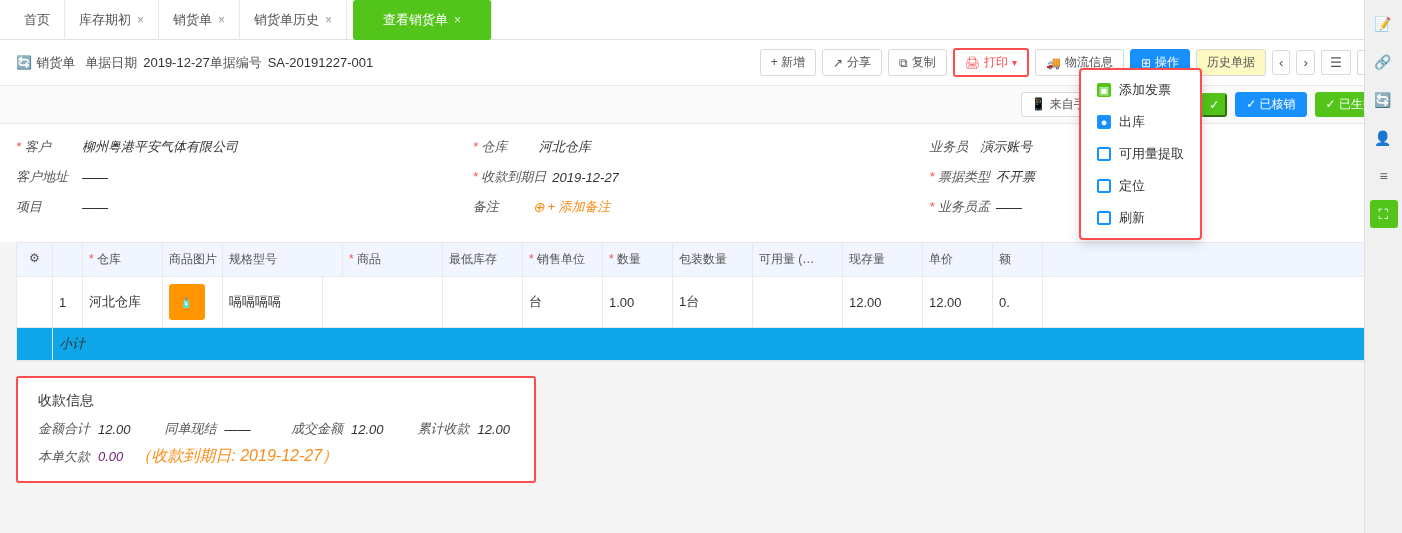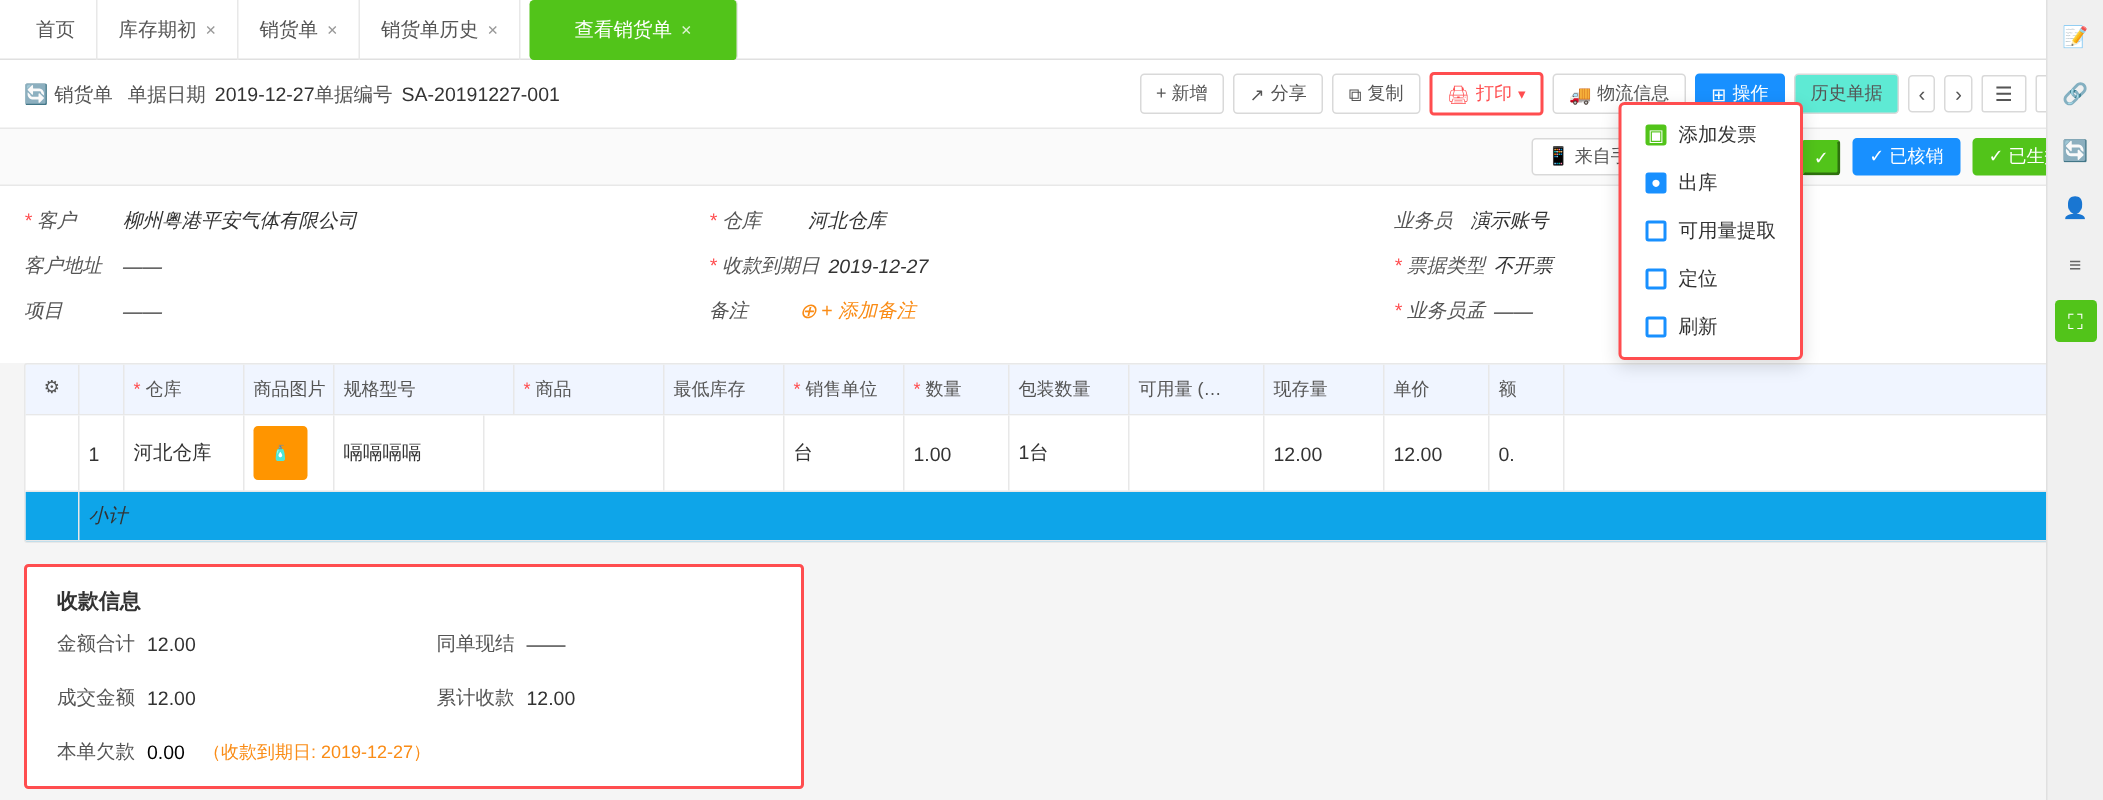--- a/index.html
+++ b/index.html
@@ -20,21 +20,21 @@
     .doc-info { display: flex; align-items: center; flex: 1; color: #555; font-size: 13px; }
     .doc-info-item { display: flex; align-items: center; gap: 6px; }
     .doc-info-label { color: #555; }
     .doc-info-value { color: #333; font-weight: 500; }
     .toolbar-actions { display: flex; align-items: center; gap: 6px; margin-left: auto; }
     .btn-action { display: flex; align-items: center; gap: 4px; padding: 4px 10px; border: 1px solid #d9d9d9; border-radius: 3px; cursor: pointer; background: #fff; font-size: 12px; color: #555; white-space: nowrap; }
     .btn-print { border: 2px solid #ff4d4f; color: #ff4d4f; font-weight: 500; }
     .btn-print .dropdown-arrow { font-size: 10px; }
     .btn-logistics { background: #fff; }
     .btn-operate { background: #1890ff; color: #fff; border-color: #1890ff; }
-    .btn-history { background: #5eead4; }
+    .btn-history { background: #fef9c3; }
     .btn-nav { padding: 4px 6px; border: 1px solid #d9d9d9; border-radius: 3px; cursor: pointer; background: #fff; color: #555; }
     .btn-view { padding: 4px 8px; border: 1px solid #d9d9d9; border-radius: 2px; cursor: pointer; background: #fff; color: #555; }
     
     
     .status-row { display: flex; align-items: center; justify-content: flex-end; padding: 6px 16px; background: #fafafa; border-bottom: 1px solid #e8e8e8; gap: 8px; }
     .btn-status { padding: 3px 10px; border-radius: 3px; font-size: 12px; cursor: pointer; border: 1px solid; }
     .btn-from-mobile { border-color: #d9d9d9; color: #555; background: #fff; }
     .btn-not-open { background: #fa8c16; border-color: #fa8c16; color: #fff; }
     .btn-checkmark { background: #52c41a; border-color: #52c41a; color: #fff; padding: 3px 6px; border-radius: 3px; font-size: 12px; }
     .btn-sold { background: #1890ff; border-color: #1890ff; color: #fff; }
@@ -73,26 +73,26 @@
     
     .table-row { display: flex; border-bottom: 1px solid #e8e8e8; background: #fff; }
     .table-row.subtotal { background: #0ea5e9; font-style: italic; }
     .table-cell { padding: 7px 6px; font-size: 13px; color: #333; border-right: 1px solid #e8e8e8; flex-shrink: 0; display: flex; align-items: center; }
     
     
     .product-img { width: 36px; height: 36px; background: #ff9500; border-radius: 3px; display: flex; align-items: center; justify-content: center; color: #fff; font-size: 10px; }
     
     
     .summary-box { border: 2px solid #ff4d4f; margin: 14px 16px; border-radius: 3px; padding: 14px 20px; background: #fff; max-width: 520px; }
-    .summary-title { font-size: 14px; font-weight: bold; color: #333; margin-bottom: 10px; }
-    .summary-grid { display: grid; grid-template-columns: 1fr 1fr; gap: 18px 30px; }
+    .summary-title { font-size: 14px; font-weight: normal; color: #333; margin-bottom: 10px; }
+    .summary-grid { display: grid; grid-template-columns: 1fr 1fr 1fr 1fr; gap: 8px 30px; font-style: italic; }
     .summary-row { display: flex; align-items: center; gap: 8px; }
     .summary-label { color: #555; font-size: 13px; white-space: nowrap; }
     .summary-value { color: #333; font-size: 13px; }
-    .summary-value.red { color: #000000; }
+    .summary-value.red { color: #701a75; }
     .summary-value.orange { color: #fa8c16; }
     
     
     .dropdown-overlay { position: absolute; top: 68px; right: 200px; z-index: 100; }
     .dropdown-menu { background: #fff; border: 2px solid #ff4d4f; border-radius: 4px; padding: 4px 0; min-width: 120px; box-shadow: 0 4px 12px rgba(0,0,0,0.15); }
     .dropdown-item { display: flex; align-items: center; gap: 8px; padding: 7px 16px; cursor: pointer; font-size: 13px; color: #333; }
     .dropdown-item .item-icon { width: 14px; height: 14px; border-radius: 2px; display: inline-flex; align-items: center; justify-content: center; font-size: 11px; }
     .icon-square { background: #52c41a; color: #fff; }
     .icon-circle { background: #1890ff; border-radius: 50%; color: #fff; }
     .icon-circle-outline { width: 12px; height: 12px; border: 2px solid #1890ff; border-radius: 50%; }
@@ -318,21 +318,21 @@
         <span class="summary-label">成交金额</span>
         <span class="summary-value">12.00</span>
       </div>
       <div class="summary-row">
         <span class="summary-label">累计收款</span>
         <span class="summary-value">12.00</span>
       </div>
       <div class="summary-row" style="grid-column: 1 / -1;">
         <span class="summary-label">本单欠款</span>
         <span class="summary-value red">0.00</span>
-        <span class="summary-value orange" style="margin-left:4px;font-size:12px;">（收款到期日: 2019-12-27）</span>
+        <span class="summary-value orange" style="margin-left:4px;font-size:16px;">（收款到期日: 2019-12-27）</span>
       </div>
     </div>
   </div>
 
   <div class="dropdown-overlay">
     <div class="dropdown-menu">
       <div class="dropdown-item">
         <span class="item-icon icon-square">▣</span>
         <span>添加发票</span>
       </div>

